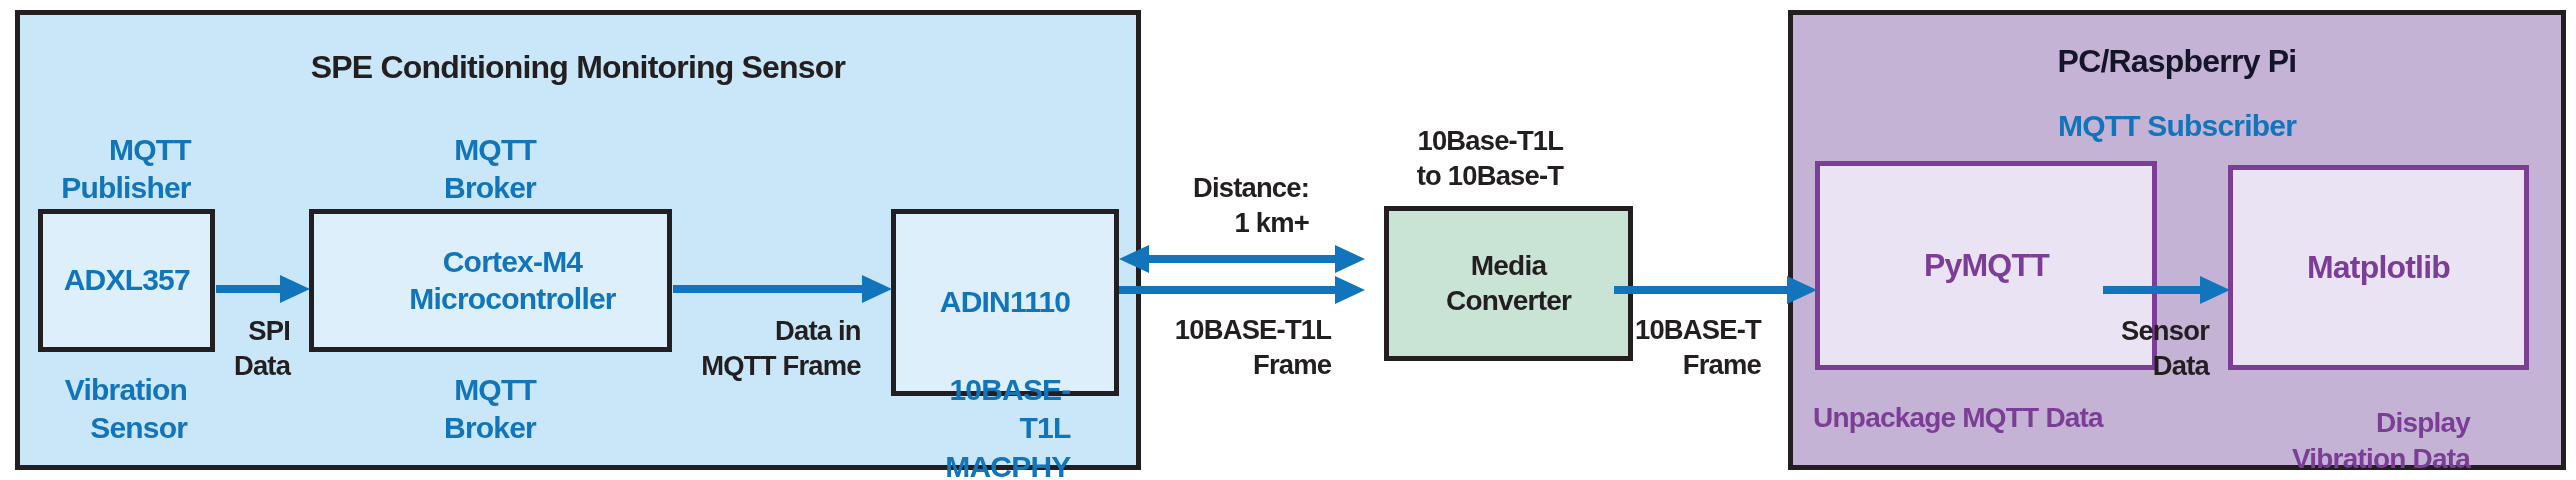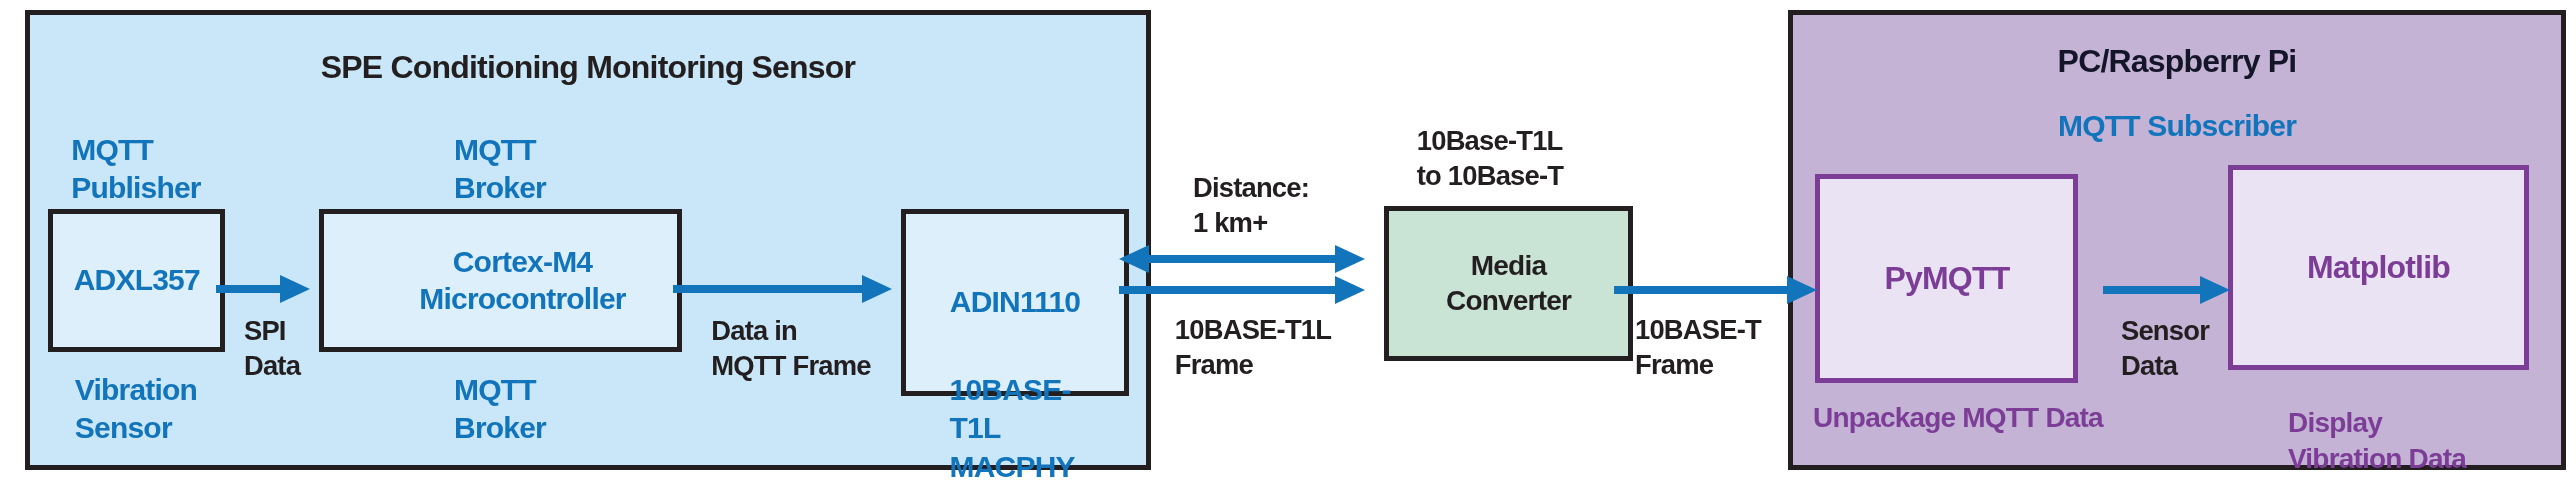--- a/index.html
+++ b/index.html
@@ -2,33 +2,33 @@
 <html style="font-size:13.3px"><head>
 <meta charset="utf-8">
 <style>
   html,body { margin:0; padding:0; background:#ffffff; }
   .canvas {
     position:relative; width:2576px; height:480px; background:#ffffff;
     font-family:"Liberation Sans", sans-serif; font-weight:bold;
     overflow:hidden;
   }
   .panel { position:absolute; box-sizing:border-box; z-index:1; }
-  .panel-spe { left:25px; top:10px; width:1126px; height:460px;
+  .panel-spe { left:15px; top:10px; width:1126px; height:460px;
     background:#c9e7f8; border:5.8px solid #231f20;text-decoration:underline; }
   .panel-pc  { left:1788px; top:10px; width:778px; height:460px;
     background:#c4b3d5; border:5.8px solid #231f20; }
 
   .box { position:absolute; box-sizing:border-box; display:flex;
     align-items:center; justify-content:center; text-align:center;
     white-space:pre-line; line-height:1.22; letter-spacing:-0.8px; }
   .box-blue   { background:#dceffb; border:5px solid #231f20; color:#1274bb; font-size:30px; }
   .box-green  { background:#c9e4d5; border:5.8px solid #231f20; color:#231f20; font-size:28px; z-index:2;margin-left:19px; }
   .box-purple { background:#eae3f3; border:5px solid #7c3d97; color:#7c3d97; font-size:32px; }
 
-  .lbl { position:absolute; text-align:left; white-space:pre-line;
+  .lbl { position:absolute; text-align:right; white-space:pre-line;
     transform:translateX(-50%); line-height:1.28; letter-spacing:-0.8px; z-index:2; }
   .t-blue   { color:#1274bb; }
   .t-black  { color:#231f20; }
   .t-purple { color:#7c3d97; }
   .t-navy   { color:#15152a; }
   .fs-title { font-size:32px; }
   .fs-sub   { font-size:30px; }
   .fs-mid   { font-size:27.4px; }
   .fs-low   { font-size:28px; }
 
@@ -92,21 +92,21 @@
 
   <div class="lbl fs-mid t-black" style="left:1253px; top:312px;">10BASE-T1L
 Frame</div>
   <div class="lbl fs-mid t-black" style="left:1698px; top:312px;">10BASE-T
 Frame</div>
 
   <div class="panel panel-pc">
     <div class="panel-title fs-title t-navy" style="top:28px;">PC/Raspberry Pi</div>
     <div class="panel-title fs-sub t-blue" style="top:94px;">MQTT Subscriber</div>
 
-    <div class="box box-purple" style="left:22.4px; top:146px; width:263px; height:209px;margin-top:13px;">
+    <div class="box box-purple" style="left:22.4px; top:146px; width:342px; height:209px;">
       <span>PyMQTT</span>
     </div>
     <div class="box box-purple" style="left:435px; top:150px; width:301px; height:205px;">
       <span>Matplotlib</span>
     </div>
 
     <div class="lbl fs-mid t-black" style="left:372px; top:298px;">Sensor
 Data</div>
     <div class="lbl fs-low t-purple" style="left:165px; top:385px;">Unpackage MQTT Data</div>
     <div class="lbl fs-low t-purple" style="left:586px; top:390px;">Display Vibration Data</div>

